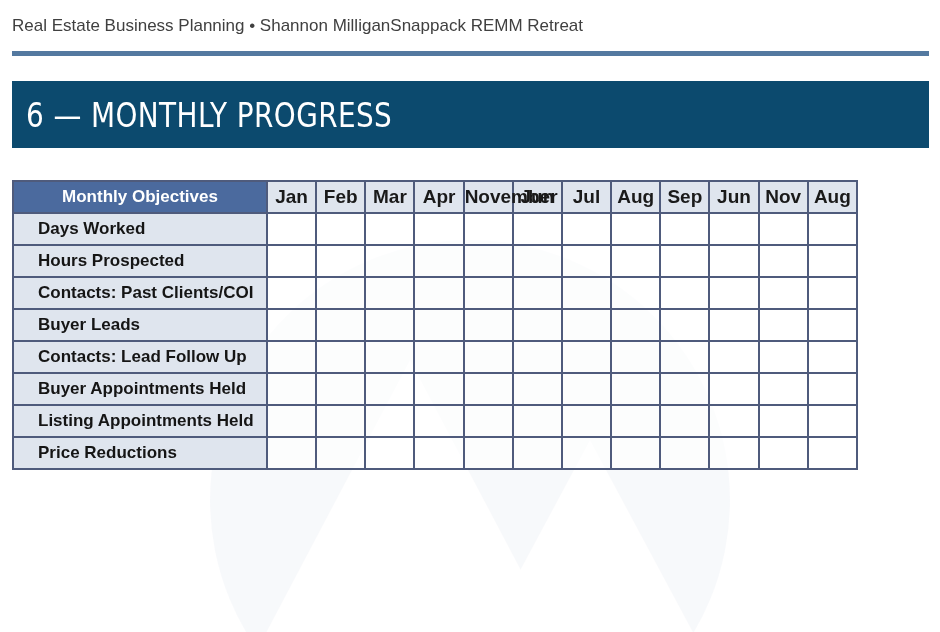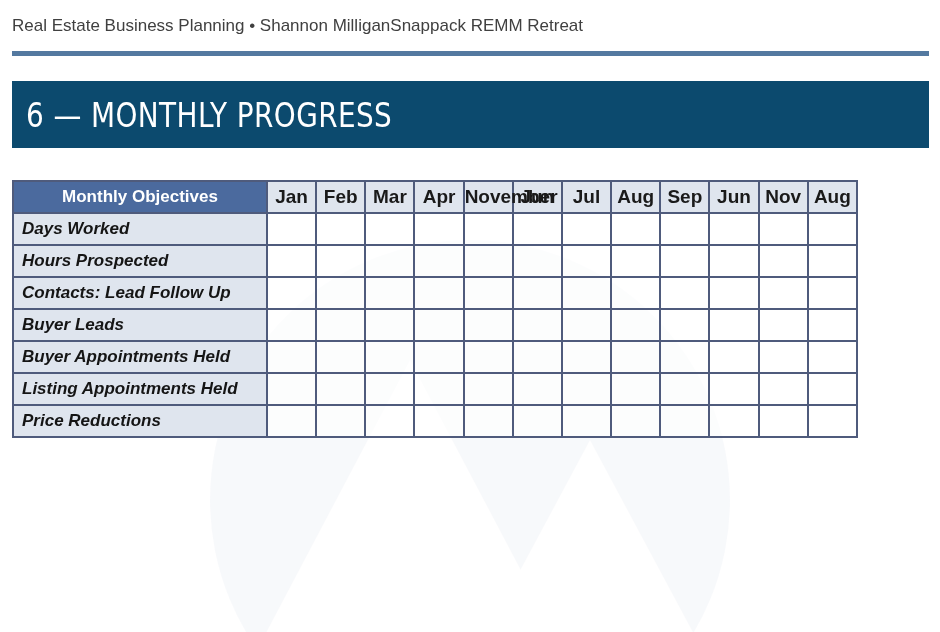--- a/index.html
+++ b/index.html
@@ -7,21 +7,21 @@
   .topbar { position:absolute; left:12px; right:12px; top:14px; height:24px; display:flex; align-items:center; color:#404040; font-size:17px; }
   .rule { position:absolute; left:12px; width:917px; top:51px; height:5px; background:#5479a0; }
   .banner { position:absolute; left:12px; width:917px; top:81px; height:67px; background:#0c4a6e; box-sizing:border-box; padding-left:14px; display:flex; align-items:center; }
   .banner span { color:#ffffff; font-family:"DejaVu Sans", sans-serif; font-size:34px; letter-spacing:0.5px; transform:scaleX(0.82); transform-origin:left center; display:inline-block; white-space:nowrap; }
   .watermark { position:absolute; left:160px; top:240px; width:620px; height:480px; opacity:0.035; pointer-events:none; }
   table.grid { position:absolute; left:12px; top:180px; border-collapse:collapse; table-layout:fixed; width:846px; }
   table.grid th, table.grid td { border:2px solid #4f5b7c; height:32px; padding:0; box-sizing:border-box; }
   table.grid col.first { width:254px; }
   table.grid th.obj { background:#4b6a9e; color:#ffffff; font-size:17px; font-weight:bold; text-align:center; }
   table.grid th.month { background:#dfe5ee; color:#1a1a1a; font-size:19px; font-weight:bold; text-align:center; }
-  table.grid td.label { background:#dfe5ee; color:#151515; font-size:17px; font-weight:bold; padding-left:8px; white-space:nowrap; overflow:hidden;font-style:italic; }
+  table.grid td.label { background:#dfe5ee; color:#151515; font-size:17px; font-weight:bold; padding-left:24px; white-space:nowrap; overflow:hidden; }
   table.grid td.cell { background:rgba(255,255,255,0.6); }
 </style>
 </head>
 <body>
 
 <div class="topbar">
   <span>Real Estate Business Planning • Shannon Milligan</span>
   <span>Snappack REMM Retreat</span>
 </div>
 <div class="rule"></div>
@@ -94,36 +94,51 @@
         <td class="cell"></td>
         <td class="cell"></td>
         <td class="cell"></td>
         <td class="cell"></td>
         <td class="cell"></td>
         <td class="cell"></td>
         <td class="cell"></td>
         <td class="cell"></td>
       </tr>
       <tr>
-        <td class="label">Contacts: Lead Follow Up</td>
+        <td class="label">Contacts: Past Clients/COI</td>
         <td class="cell"></td>
         <td class="cell"></td>
         <td class="cell"></td>
         <td class="cell"></td>
         <td class="cell"></td>
         <td class="cell"></td>
         <td class="cell"></td>
         <td class="cell"></td>
         <td class="cell"></td>
         <td class="cell"></td>
         <td class="cell"></td>
         <td class="cell"></td>
       </tr>
       <tr>
         <td class="label">Buyer Leads</td>
+        <td class="cell"></td>
+        <td class="cell"></td>
+        <td class="cell"></td>
+        <td class="cell"></td>
+        <td class="cell"></td>
+        <td class="cell"></td>
+        <td class="cell"></td>
+        <td class="cell"></td>
+        <td class="cell"></td>
+        <td class="cell"></td>
+        <td class="cell"></td>
+        <td class="cell"></td>
+      </tr>
+      <tr>
+        <td class="label">Contacts: Lead Follow Up</td>
         <td class="cell"></td>
         <td class="cell"></td>
         <td class="cell"></td>
         <td class="cell"></td>
         <td class="cell"></td>
         <td class="cell"></td>
         <td class="cell"></td>
         <td class="cell"></td>
         <td class="cell"></td>
         <td class="cell"></td>

